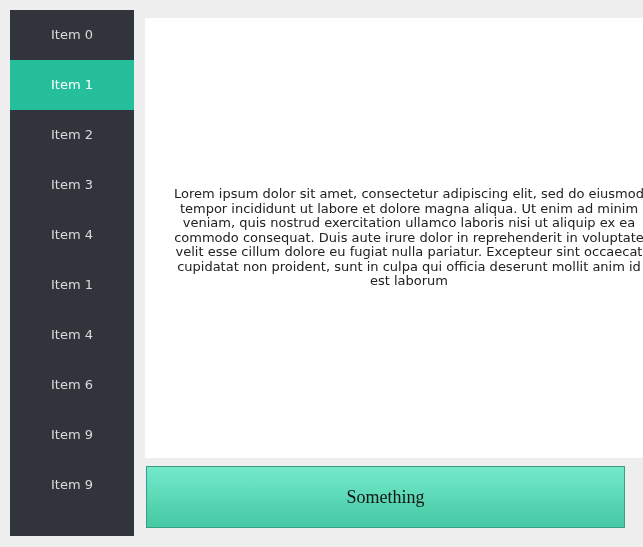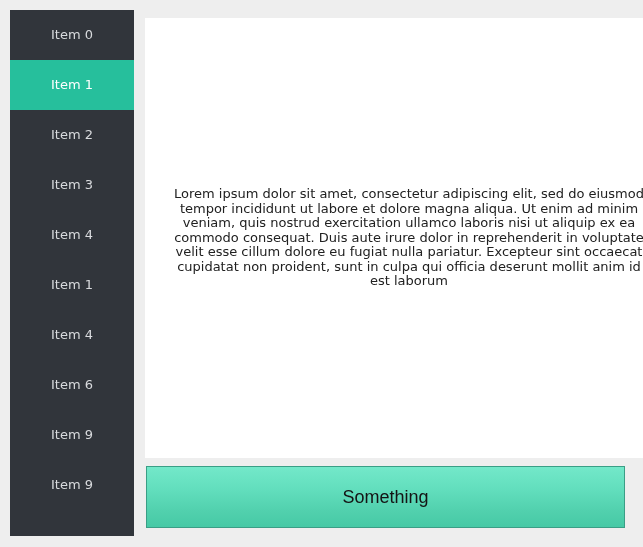--- a/index.html
+++ b/index.html
@@ -68,21 +68,21 @@
     position: absolute;
     left: 146px;
     top: 466px;
     width: 479px;
     height: 62px;
     box-sizing: border-box;
     border: 1px solid #3a9e86;
     background: linear-gradient(to bottom, #73e8c9 0%, #63dfbe 35%, #52d1ae 72%, #46c9a5 100%);
     color: #141414;
     font-size: 18px;
-    font-family: Liberation Sans, sans-serif;
+    font-family: Liberation Serif, serif;
     display: flex;
     align-items: center;
     justify-content: center;
     padding: 8px;
     cursor: pointer;
   }
 </style>
 </head>
 <body>
 

